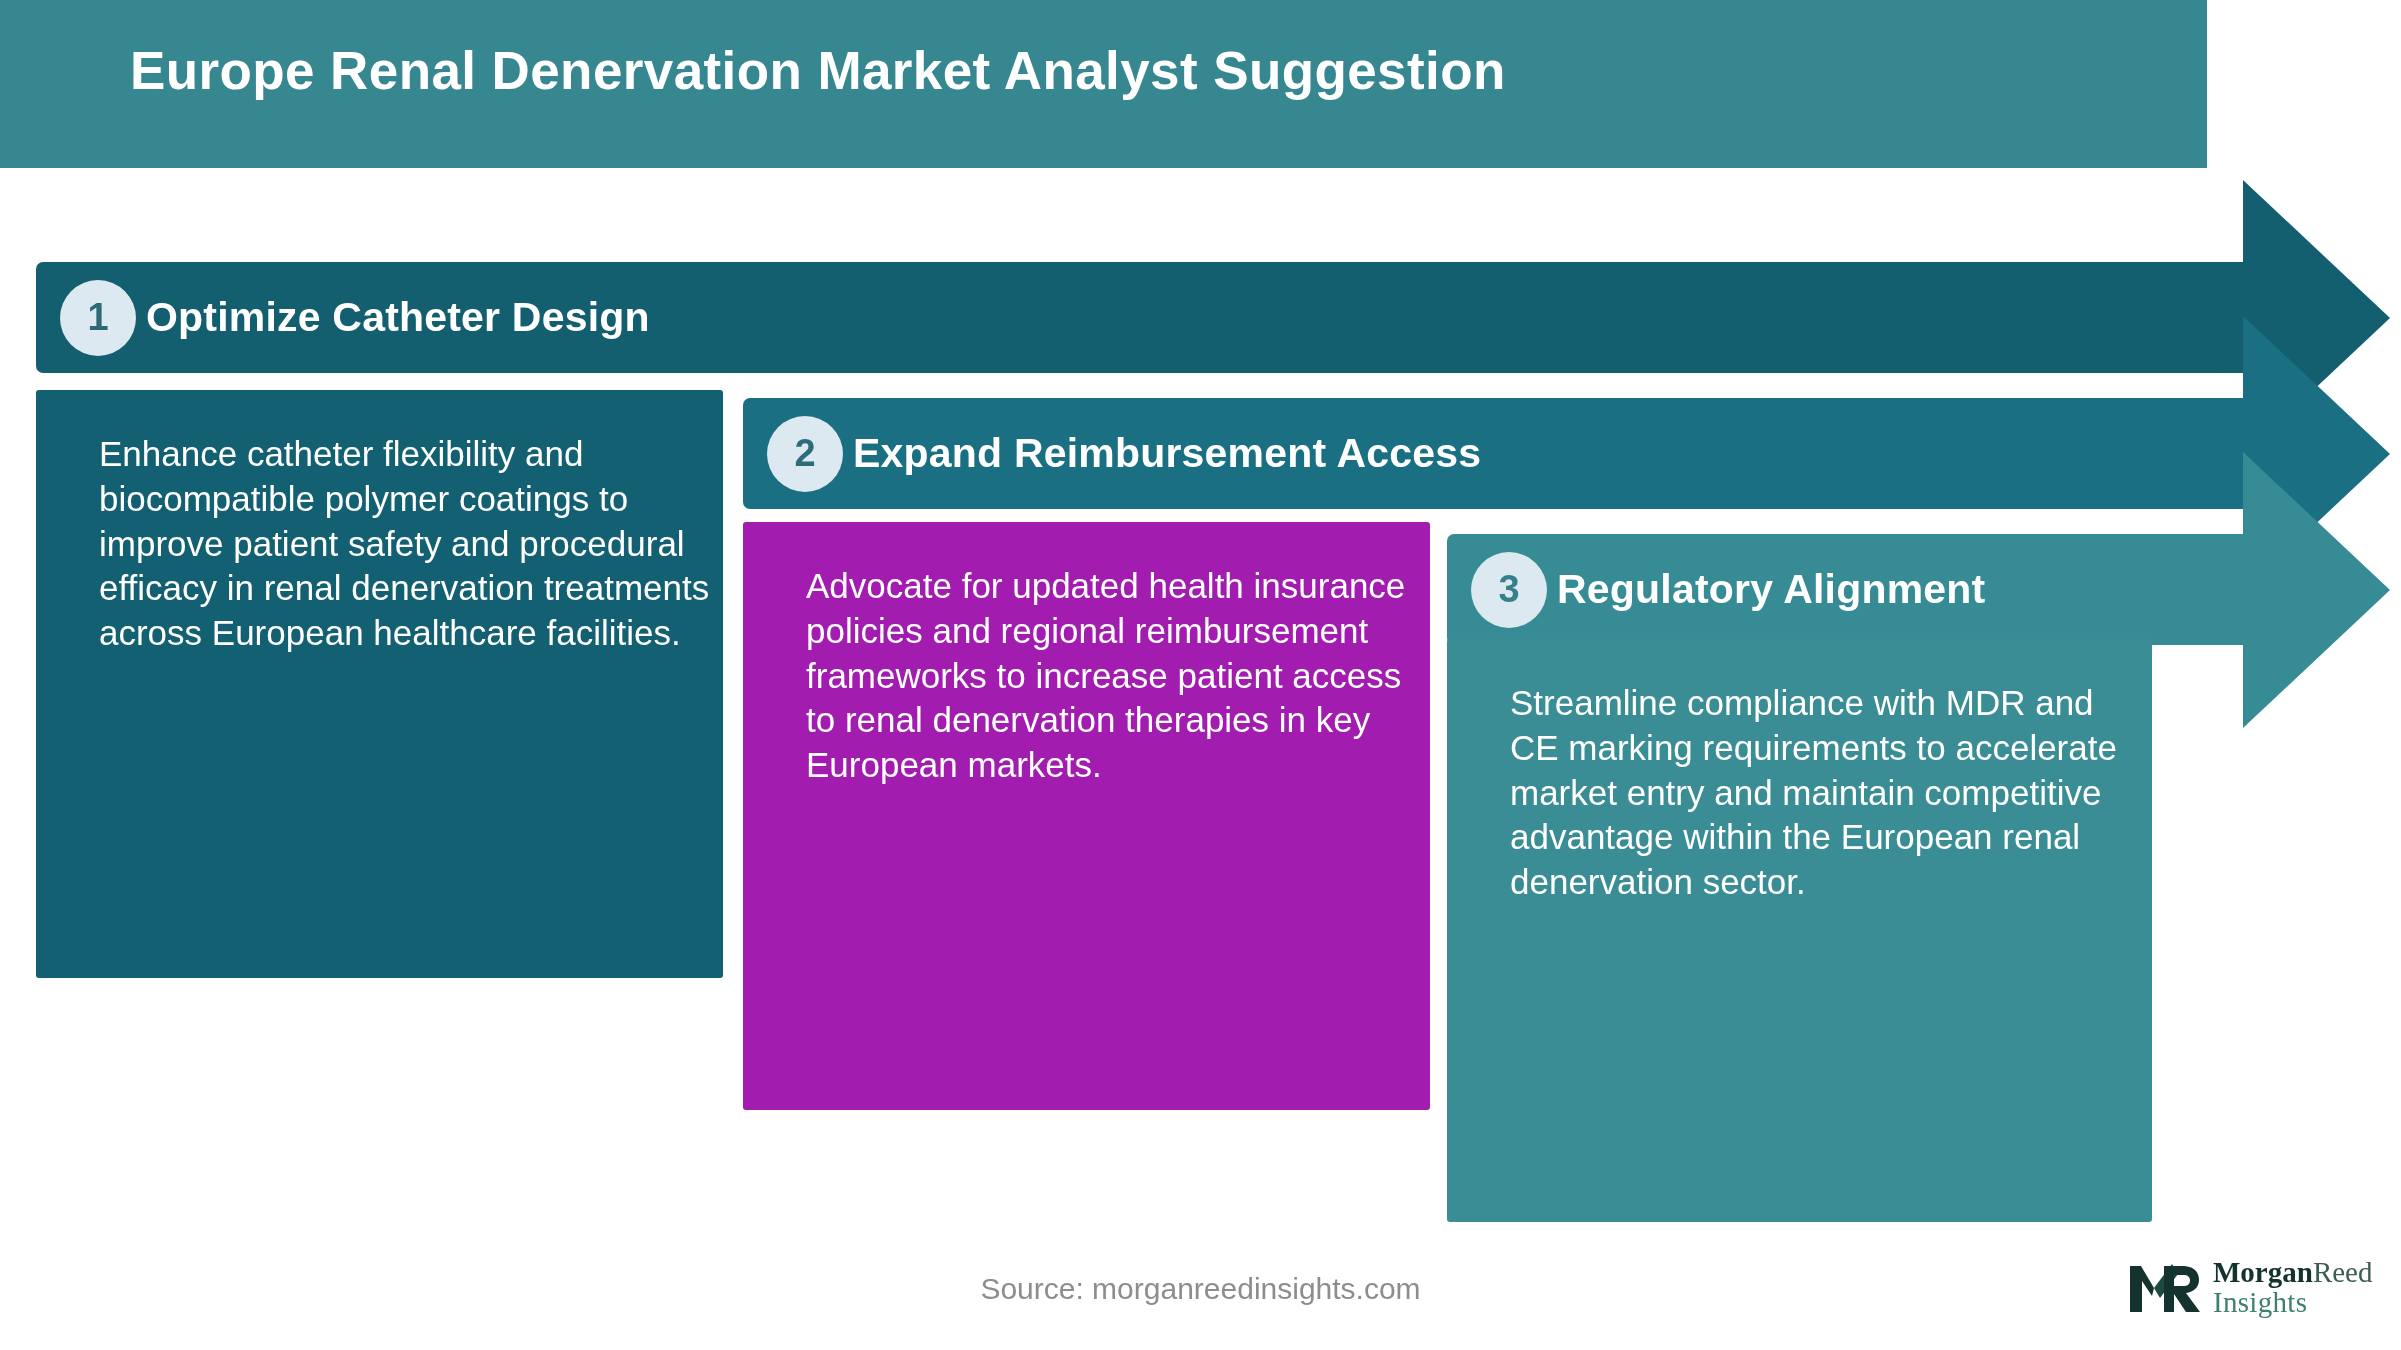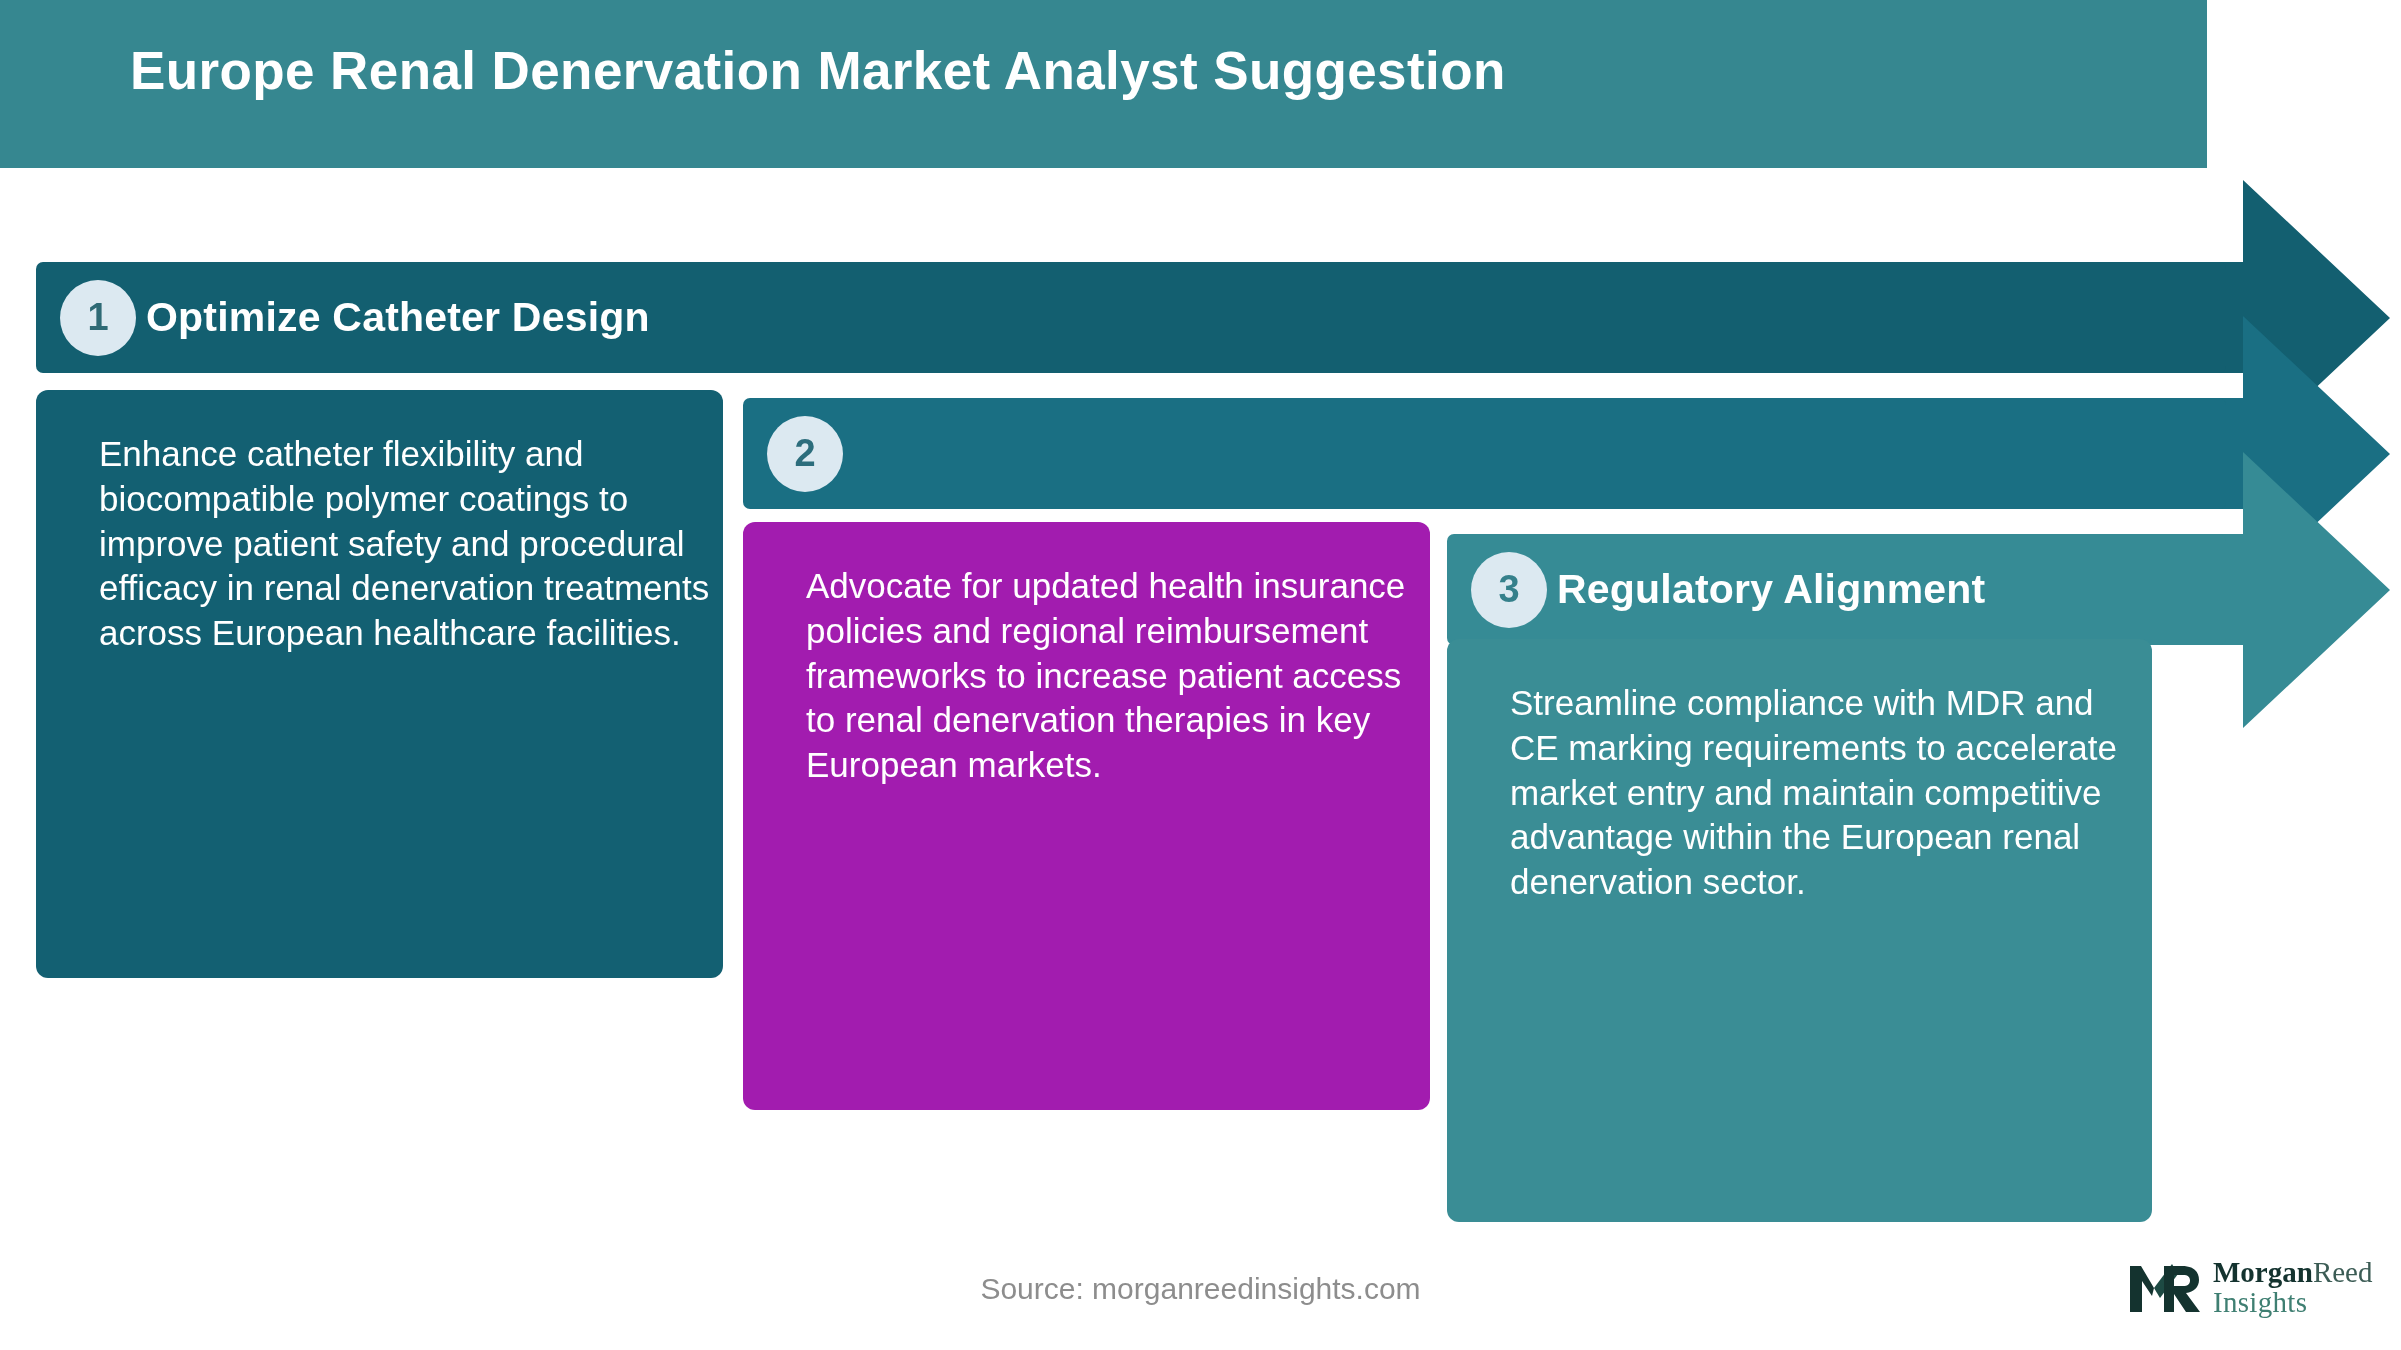--- a/index.html
+++ b/index.html
@@ -68,21 +68,21 @@
     font-size: 41px;
     font-weight: bold;
     color: #ffffff;
     margin-left: 10px;
     white-space: nowrap;
     letter-spacing: 0.2px;
   }
   
   .step-body {
     position: absolute;
-    border-radius: 12px;
+    border-radius: 3px;
     box-sizing: border-box;
   }
   .step-body-text {
     position: absolute;
     left: 63px;
     top: 42px;
     width: 620px;
     font-size: 35px;
     line-height: 1.28;
     color: #ffffff;
@@ -148,20 +148,21 @@
     <div class="step-title">Optimize Catheter Design</div>
   </div>
   <div class="step-body" style="left:36px; top:390px; width:687px; height:588px; background:#136072;">
     <div class="step-body-text">Enhance catheter flexibility and biocompatible polymer coatings to improve patient safety and procedural efficacy in renal denervation treatments across European healthcare facilities.</div>
   </div>
 
   <div class="step-band" style="left:743px; top:398px; width:1483px; height:111px; background:#1a6f83;">
     <div class="step-badge" style="background:#dce9f1; color:#2c6d7c;">
       <span>2</span>
     </div>
+    <div class="step-title">Expand Reimbursement Access</div>
   </div>
   <div class="step-body" style="left:743px; top:522px; width:687px; height:588px; background:#a21caf;">
     <div class="step-body-text">Advocate for updated health insurance policies and regional reimbursement frameworks to increase patient access to renal denervation therapies in key European markets.</div>
   </div>
 
   <div class="step-band" style="left:1447px; top:534px; width:779px; height:111px; background:#368b95;">
     <div class="step-badge" style="background:#dce9f1; color:#35808b;">
       <span>3</span>
     </div>
     <div class="step-title">Regulatory Alignment</div>

